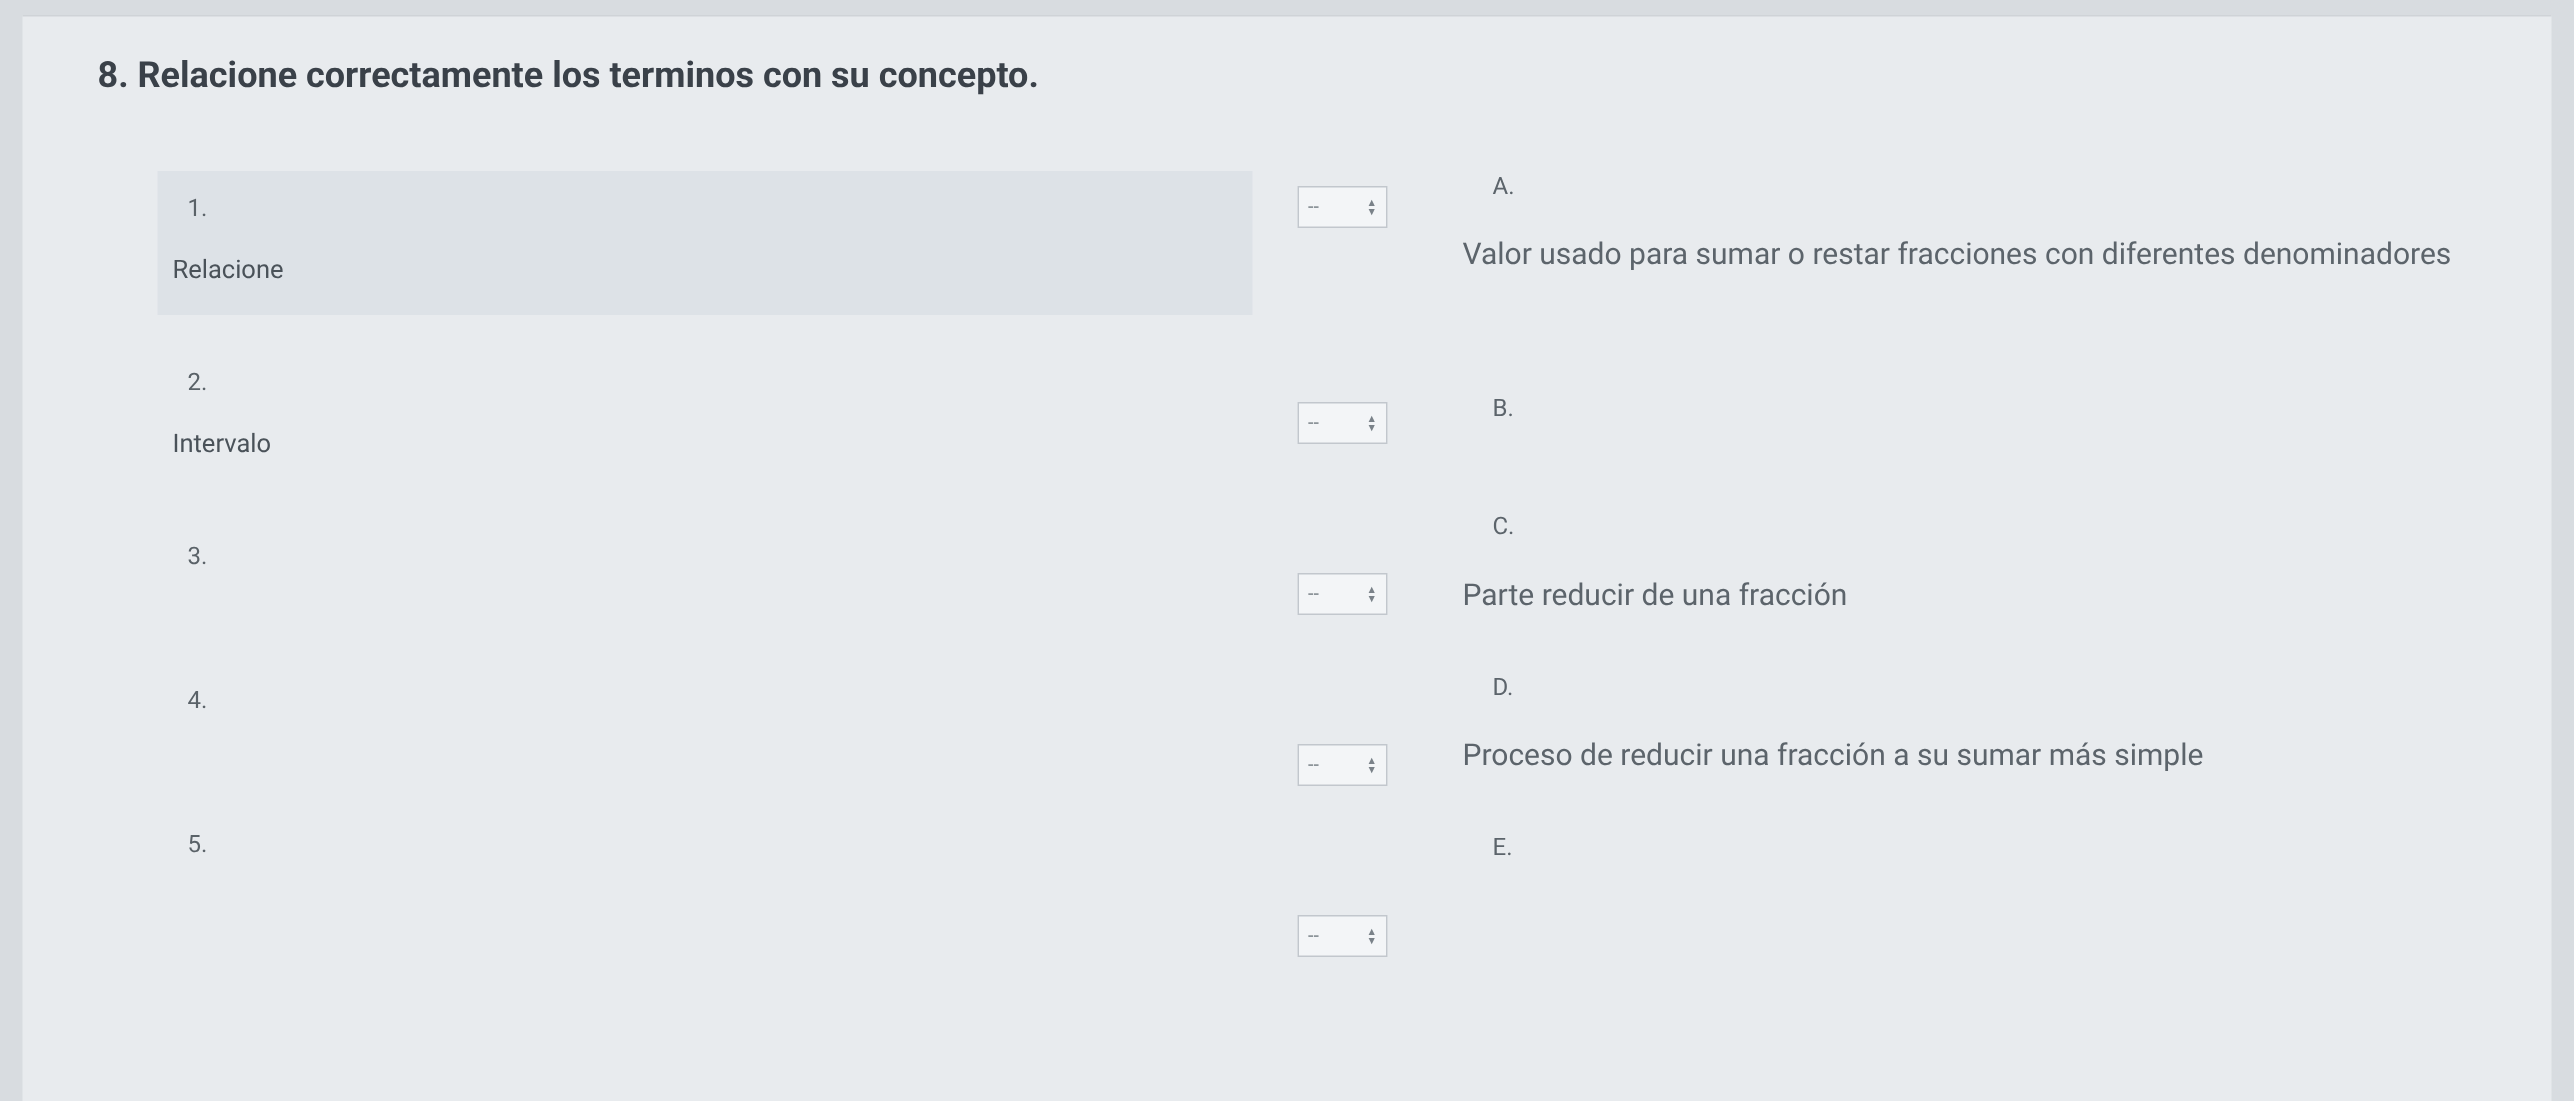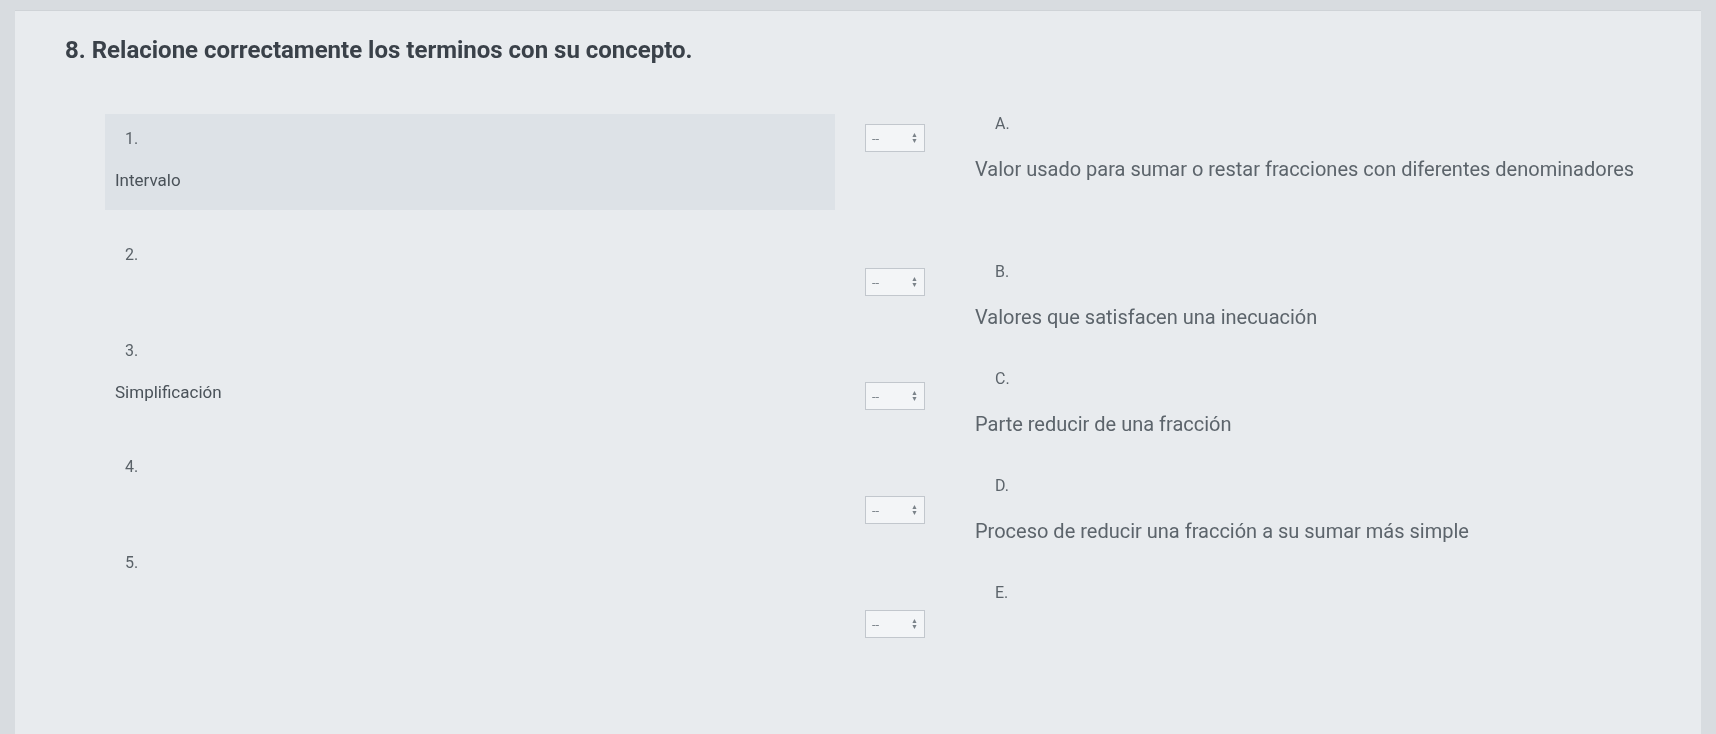--- a/index.html
+++ b/index.html
@@ -141,30 +141,30 @@
     <span>8.</span>
     <span>Relacione correctamente los terminos con su concepto.</span>
   </h2>
 
   <div class="matching-area">
 
     <div class="terms-col">
 
       <div class="term-block first">
         <div class="term-num">1.</div>
+        <div class="term-label">Relacione</div>
+      </div>
+
+      <div class="term-block">
+        <div class="term-num">2.</div>
         <div class="term-label">Intervalo</div>
       </div>
 
       <div class="term-block">
-        <div class="term-num">2.</div>
-      </div>
-
-      <div class="term-block">
         <div class="term-num">3.</div>
-        <div class="term-label">Simplificación</div>
       </div>
 
       <div class="term-block">
         <div class="term-num">4.</div>
       </div>
 
       <div class="term-block">
         <div class="term-num">5.</div>
         <div class="term-label"></div>
       </div>
@@ -227,21 +227,20 @@
 
     <div class="concepts-col">
 
       <div class="concept-block first">
         <div class="concept-letter">A.</div>
         <div class="concept-text">Valor usado para sumar o restar fracciones con diferentes denominadores</div>
       </div>
 
       <div class="concept-block">
         <div class="concept-letter">B.</div>
-        <div class="concept-text">Valores que satisfacen una inecuación</div>
       </div>
 
       <div class="concept-block">
         <div class="concept-letter">C.</div>
         <div class="concept-text">Parte reducir de una fracción</div>
       </div>
 
       <div class="concept-block">
         <div class="concept-letter">D.</div>
         <div class="concept-text">Proceso de reducir una fracción a su sumar más simple</div>

